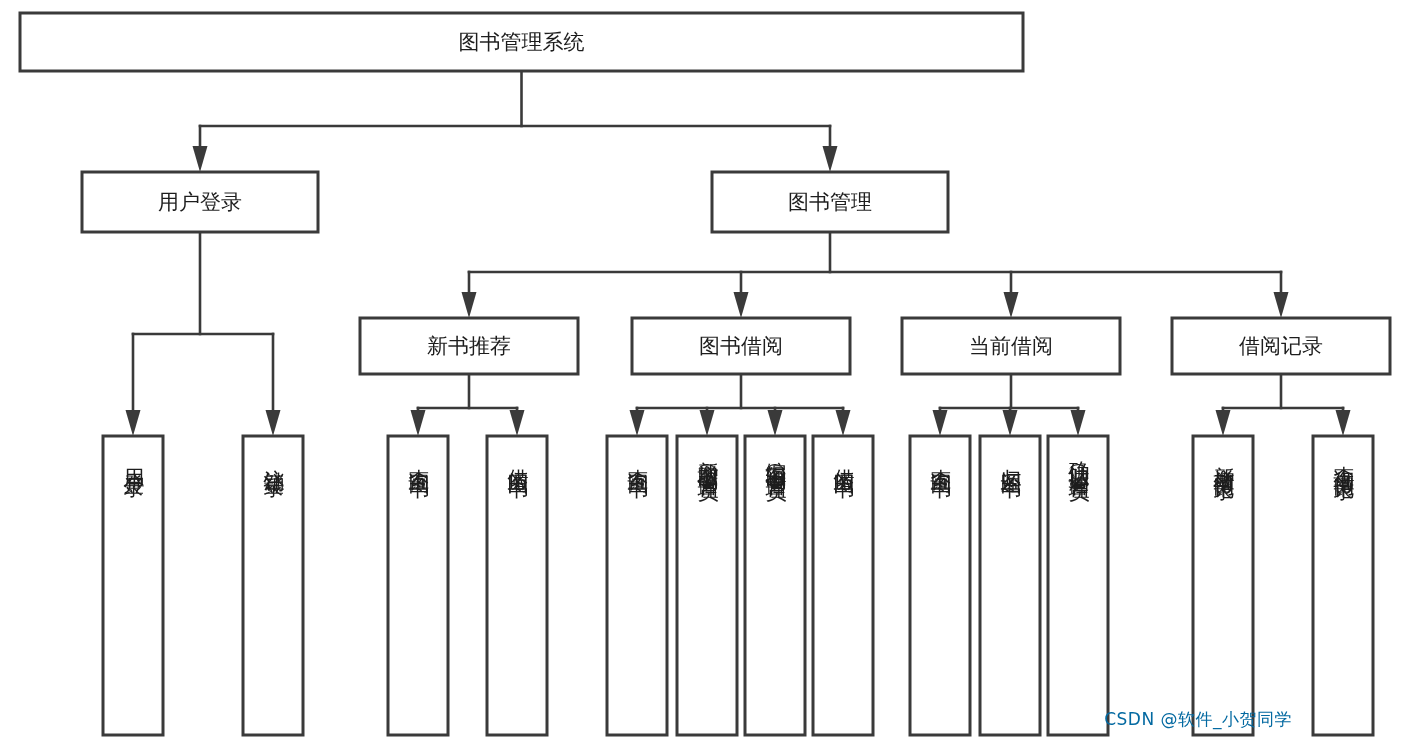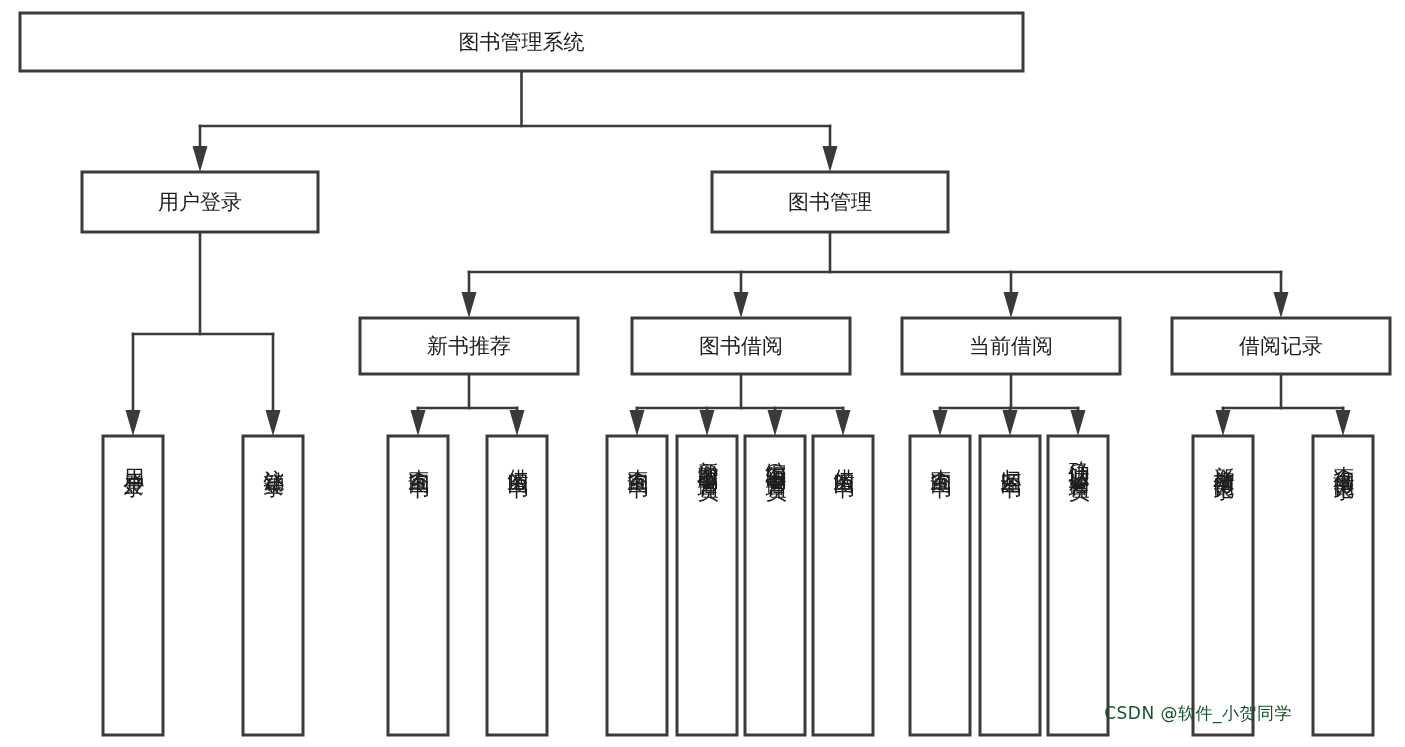--- a/index.html
+++ b/index.html
@@ -53,24 +53,24 @@
     font-family: "DejaVu Sans", "Liberation Sans", sans-serif;
     font-size: 21px;
     fill: #1d1d1d;
     text-anchor: middle;
     writing-mode: vertical-rl;
     letter-spacing: 3px;
   }
   .watermark {
     position: absolute;
     right: 12px;
-    bottom: 22px;
+    bottom: 16px;
     font-family: "DejaVu Sans", "Liberation Sans", sans-serif;
     font-size: 17px;
-    color: #14532d;
+    color: #0369a1;
     letter-spacing: 0.5px;
     white-space: nowrap;
     pointer-events: none;
   }
 </style>
 </head>
 <body>
 
 <div id="diagram-root">
 

